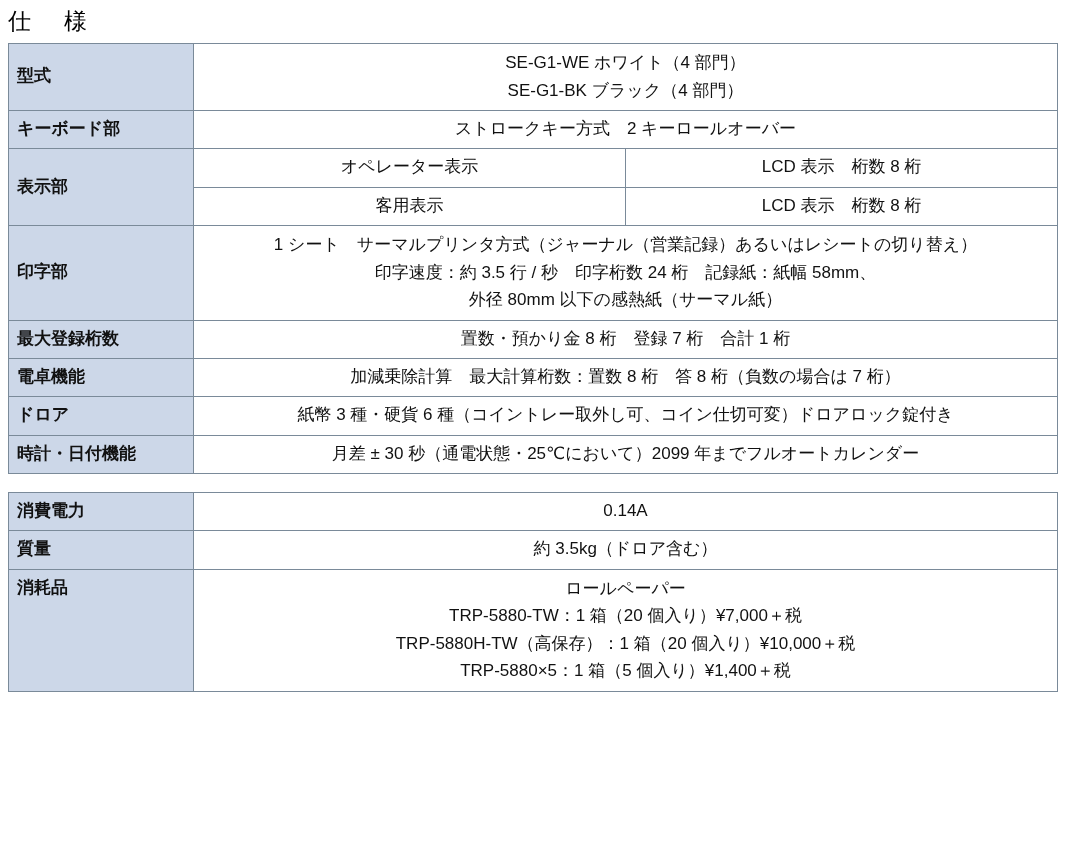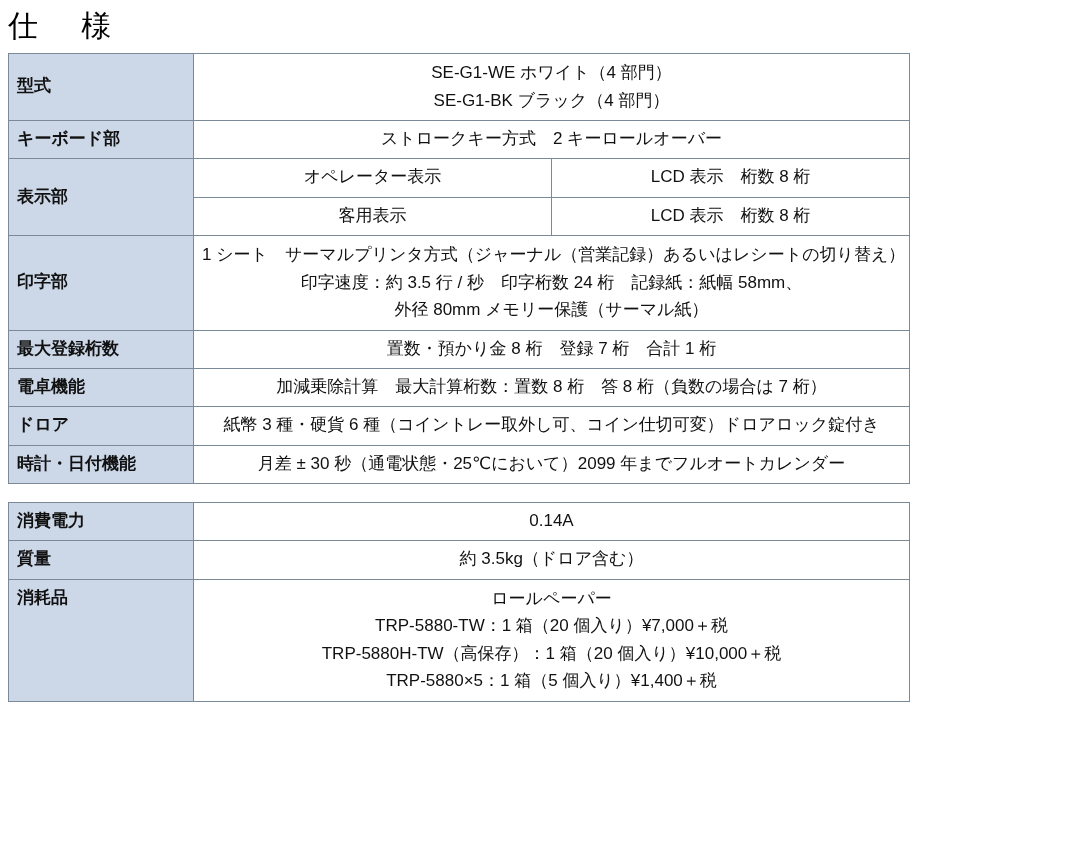--- a/index.html
+++ b/index.html
@@ -15,33 +15,33 @@
     overflow: hidden;
   }
   .page {
     position: relative;
     width: 1080px;
     height: 868px;
     box-sizing: border-box;
     padding: 0;
   }
   .page-title {
-    font-size: 30px;
+    font-size: 23px;
     letter-spacing: 0.22em;
     font-weight: 400;
     margin: 6px 0 6px 8px;
     color: #000;
     font-family: Liberation Mono, monospace;
   }
   table.spec {
     border-collapse: collapse;
     table-layout: fixed;
     margin-left: 8px;
     margin-right: 16px;
-    width: 902px;
+    width: 1050px;
     background: #ffffff;
   }
   table.spec + table.spec {
     margin-top: 18px;
   }
   table.spec td {
     border: 1px solid #7a8a99;
     padding: 5px 8px 6px 8px;
     font-size: 17px;
     line-height: 1.55;
@@ -103,21 +103,21 @@
       </tr>
       <tr>
         <td class="value sub-left">客用表示</td>
         <td class="value">LCD 表示　桁数 8 桁</td>
       </tr>
       <tr>
         <td class="label">印字部</td>
         <td class="value tall" colspan="2">
           <span class="line">1 シート　サーマルプリンタ方式（ジャーナル（営業記録）あるいはレシートの切り替え）</span>
           <span class="line">印字速度：約 3.5 行 / 秒　印字桁数 24 桁　記録紙：紙幅 58mm、</span>
-          <span class="line">外径 80mm メモリー保護（サーマル紙）</span>
+          <span class="line">外径 80mm 以下の感熱紙（サーマル紙）</span>
         </td>
       </tr>
       <tr>
         <td class="label">最大登録桁数</td>
         <td class="value" colspan="2">
           <span class="line">置数・預かり金 8 桁　登録 7 桁　合計 1 桁</span>
         </td>
       </tr>
       <tr>
         <td class="label">電卓機能</td>

